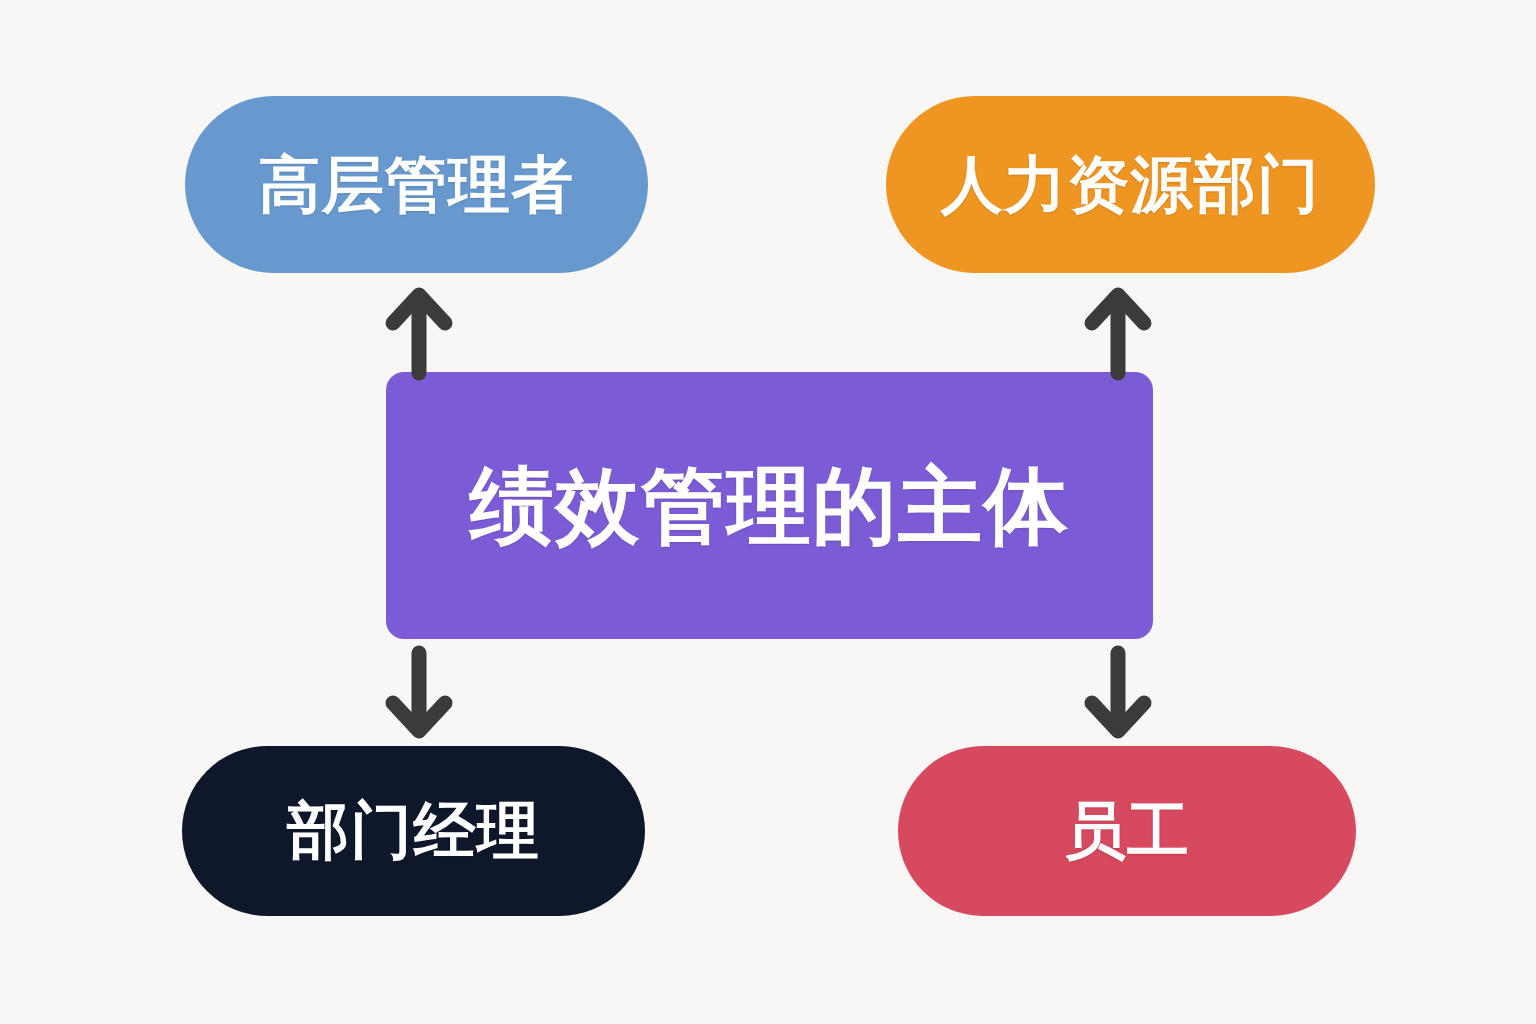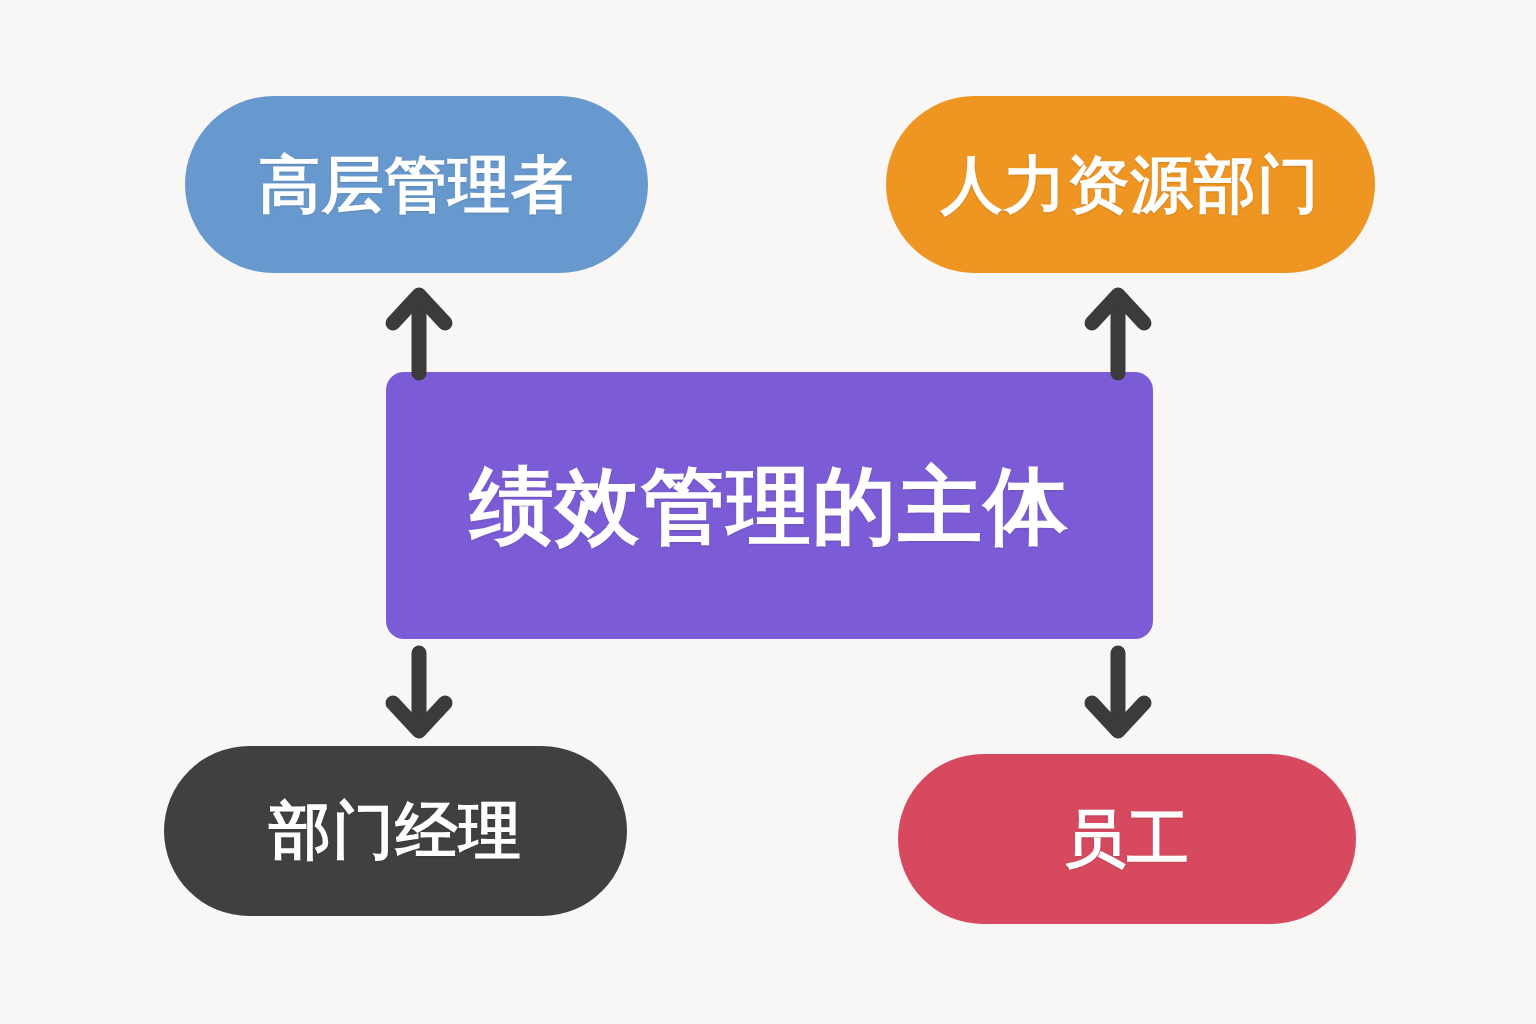--- a/index.html
+++ b/index.html
@@ -63,39 +63,38 @@
     top: 372px;
     width: 767px;
     height: 267px;
     background: #7c5cd6;
     border-radius: 18px;
     font-size: 84px;
   }
 
   
   #node-department-manager {
-    left: 164px;
+    left: 182px;
     top: 746px;
     width: 463px;
     height: 170px;
-    background: #404040;
+    background: #0f172a;
     border-radius: 85px;
     font-size: 62px;
   }
 
   
   #node-employee {
     left: 898px;
     top: 746px;
     width: 458px;
     height: 170px;
     background: #d6495f;
     border-radius: 85px;
     font-size: 62px;
-    margin-top: 8px;
   }
 
   
   .arrow {
     position: absolute;
     width: 80px;
     height: 100px;
   }
   #arrow-center-to-senior  { left: 379px; top: 281px; }
   #arrow-center-to-hr      { left: 1078px; top: 281px; }

